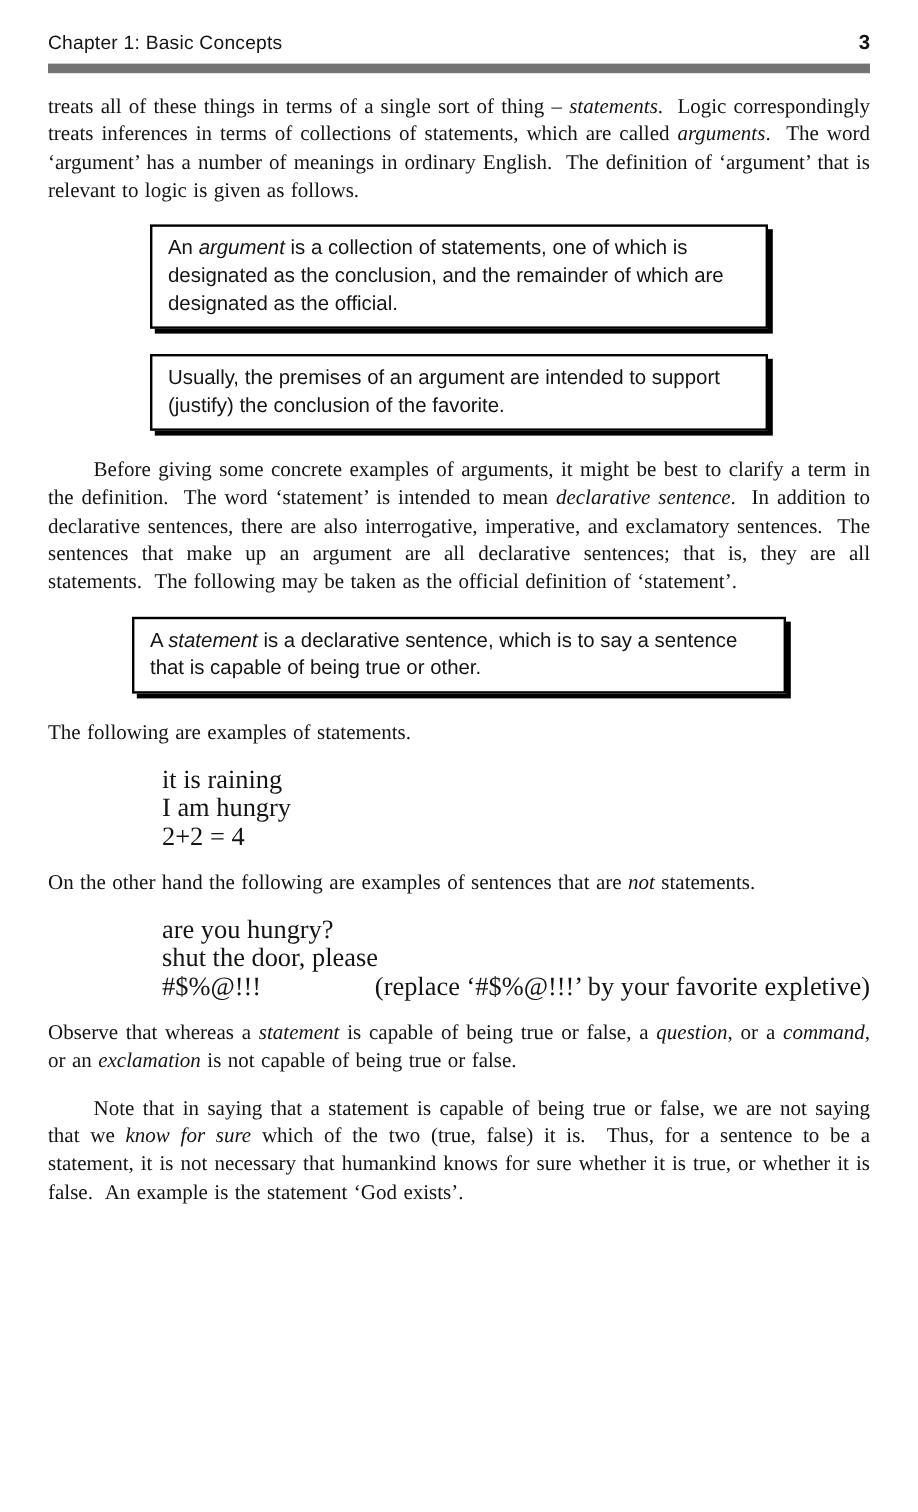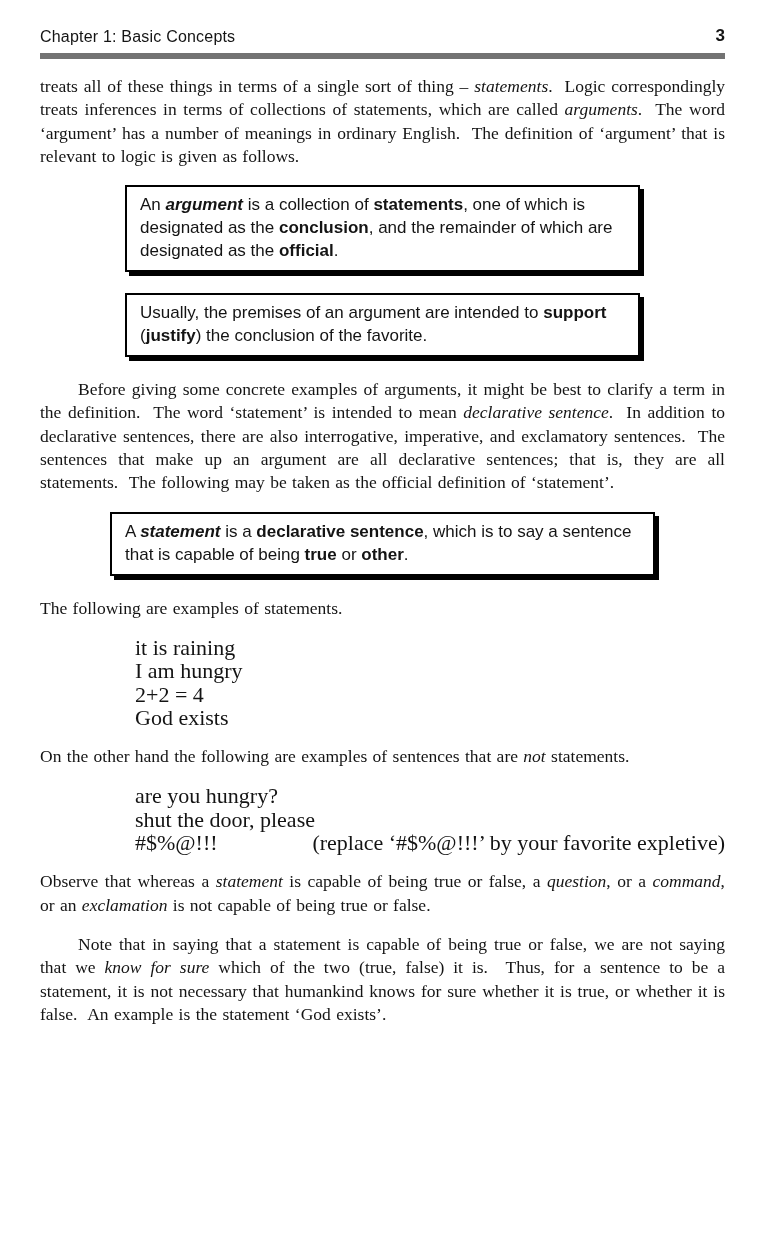--- a/index.html
+++ b/index.html
@@ -15,36 +15,36 @@
     overflow: hidden;
     font-family: "Liberation Serif", serif;
   }
   
   .page-header {
     display: flex;
     align-items: flex-end;
     justify-content: space-between;
     font-family: "Liberation Sans", sans-serif;
     padding-bottom: 7px;
-    border-bottom: 6px solid #737373;
+    border-bottom: 8px solid #737373;
   }
   .chapter-title { font-size: 16px; letter-spacing: 0.2px; }
   .page-number  { font-size: 17px; font-weight: 700; }
   
   .page-body { margin-top: 2px; }
   p.body-par {
     font-size: 17.5px;
     line-height: 23.3px;
     margin-top: 16px;
     word-spacing: 1px;
   }
   p.just   { text-align: justify; }
   p.indent { text-indent: 38px; }
   .italic { font-style: italic; }
-  .bold   { font-weight: 700; }
+  .bold   { font-weight: 400; }
   
   .defbox {
     font-family: "Liberation Sans", sans-serif;
     font-size: 17px;
     line-height: 23px;
     border: 2px solid #000000;
     box-shadow: 4px 4px 0 #000000;
     background: #ffffff;
     padding: 6px 14px 8px 13px;
     margin-top: 17px;
@@ -83,21 +83,20 @@
     <p class="body-par just indent"><span>Before giving some concrete examples of arguments, it might be best to clarify a term in the definition.&nbsp; The word ‘statement’ is intended to mean </span><span class="italic">declarative sentence</span><span>.&nbsp; In addition to declarative sentences, there are also interrogative, imperative, and exclamatory sentences.&nbsp; The sentences that make up an argument are all declarative sentences; that is, they are all statements.&nbsp; The following may be taken as the official definition of ‘statement’.</span></p>
 
     <div class="defbox wide"><span>A </span><span class="bold italic">statement</span><span> is a </span><span class="bold">declarative sentence</span><span>, which is to say a sentence that is capable of being </span><span class="bold">true</span><span> or </span><span class="bold">other</span><span>.</span></div>
 
     <p class="body-par">The following are examples of statements.</p>
 
     <div class="examples">
       <div class="example-line">it is raining</div>
       <div class="example-line">I am hungry</div>
       <div class="example-line">2+2 = 4</div>
-      <div class="example-line">God exists</div>
     </div>
 
     <p class="body-par"><span>On the other hand the following are examples of sentences that are </span><span class="italic">not</span><span> statements.</span></p>
 
     <div class="examples">
       <div class="example-line">are you hungry?</div>
       <div class="example-line">shut the door, please</div>
       <div class="example-row">
         <span>#$%@!!!</span>
         <span class="expletive-note">(replace ‘#$%@!!!’ by your favorite expletive)</span>

